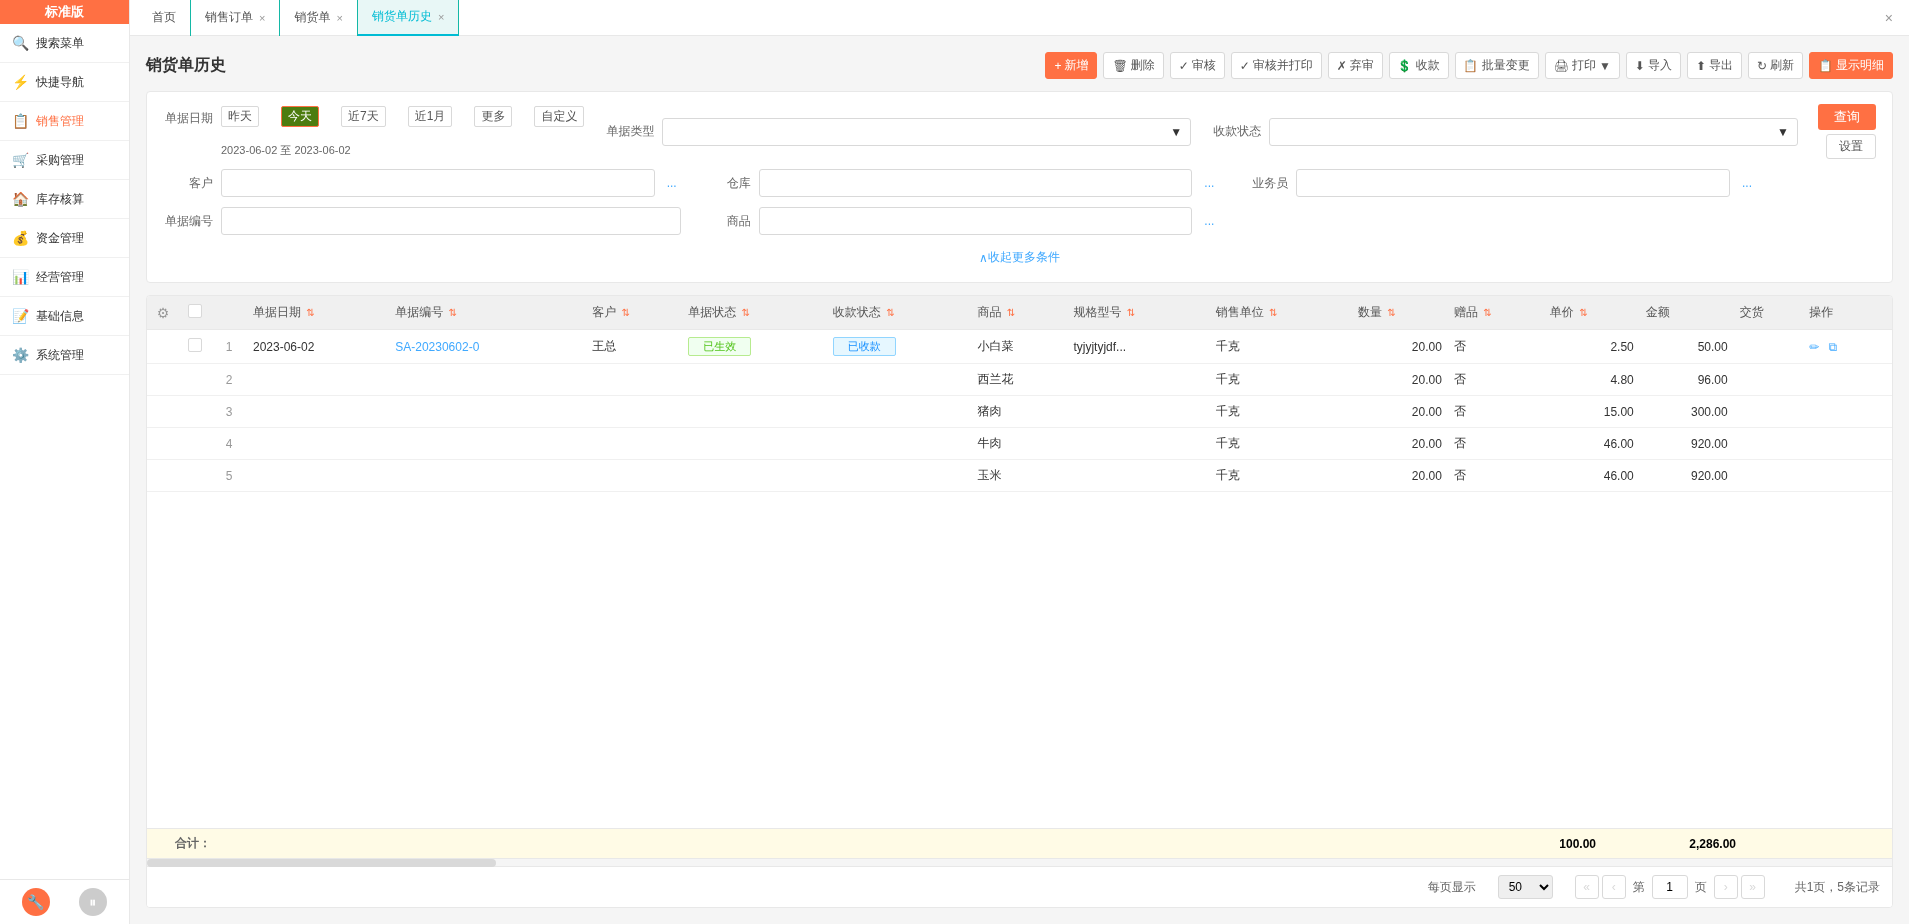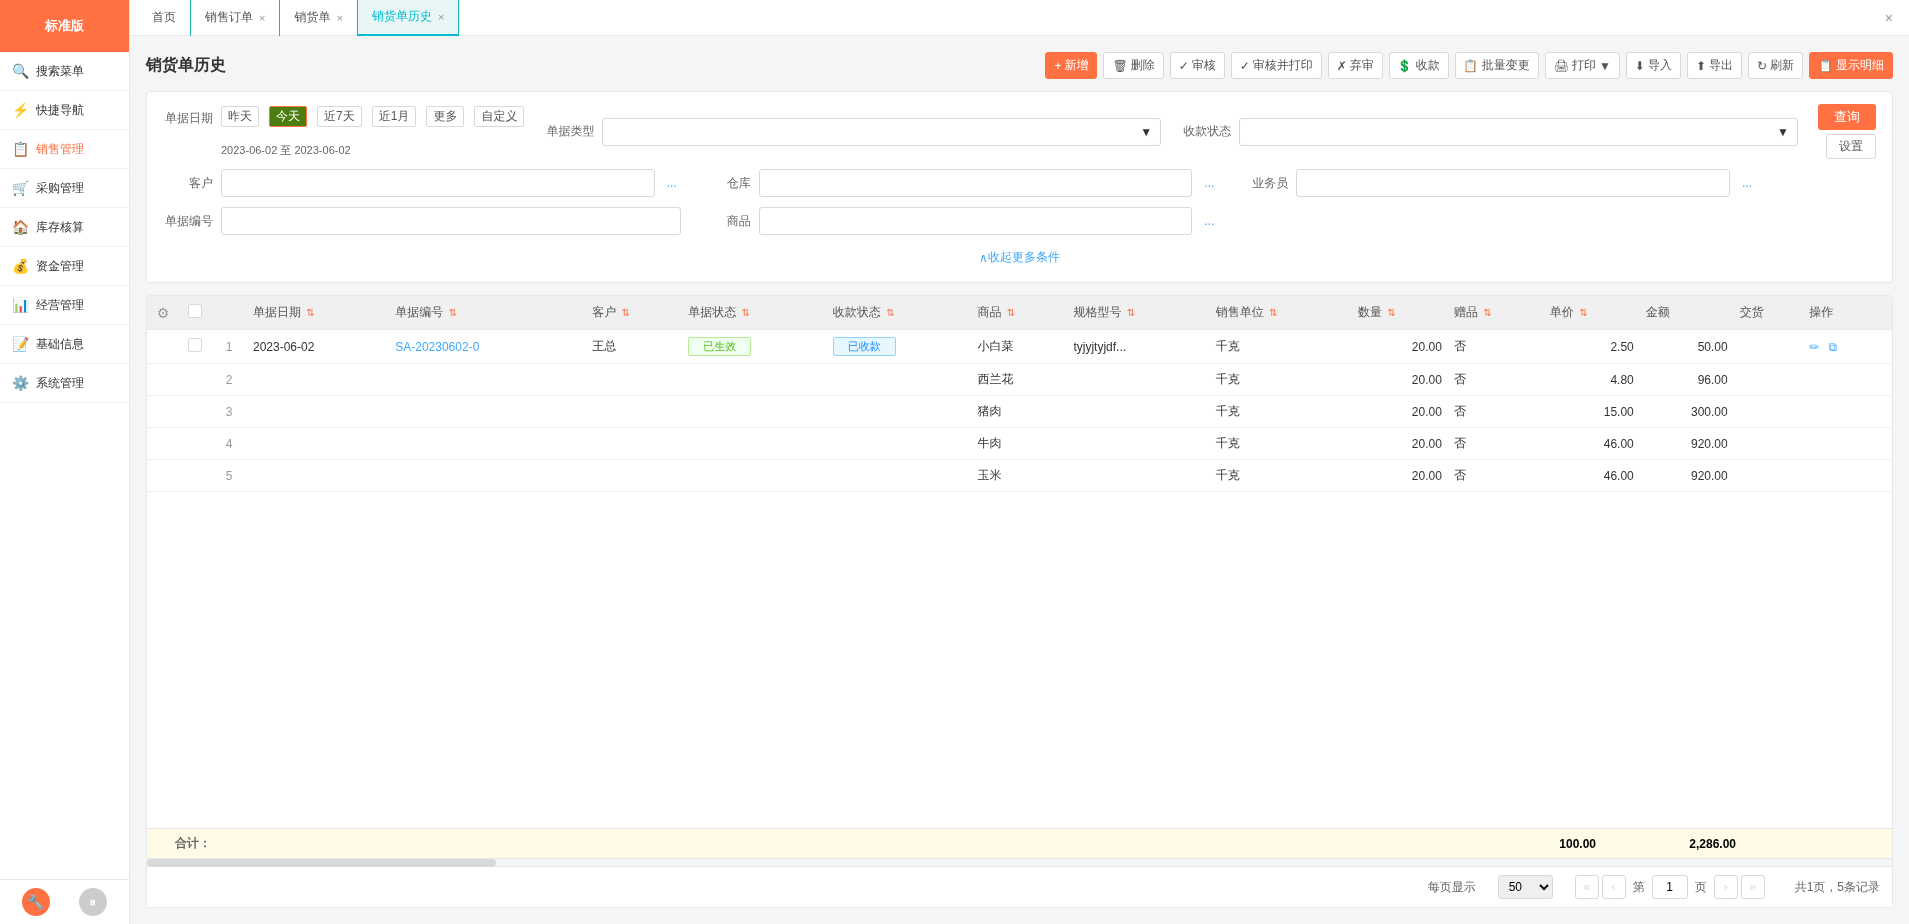--- a/index.html
+++ b/index.html
@@ -8,21 +8,21 @@
     
     .sidebar {
       width: 130px;
       background: #fff;
       border-right: 1px solid #e8e8e8;
       display: flex;
       flex-direction: column;
       height: 100%;
     }
     .sidebar-logo {
-      height: 52px;
+      height: 24px;
       background: #ff7043;
       display: flex;
       align-items: center;
       justify-content: center;
       color: #fff;
       font-size: 13px;
       font-weight: bold;
     }
     .sidebar-item {
       display: flex;
@@ -194,21 +194,21 @@
       cursor: pointer;
     }
     .filter-ellipsis {
       color: #40a9ff;
       cursor: pointer;
       padding: 0 4px;
     }
     .date-shortcuts {
       display: flex;
       align-items: flex-start;
-      gap: 10px;
+      gap: 22px;
       margin-bottom: 4px;
     }
     .date-shortcut {
       padding: 1px 6px;
       border: 1px solid #d9d9d9;
       border-radius: 2px;
       cursor: pointer;
       color: #555;
     }
     .date-shortcut.active {

